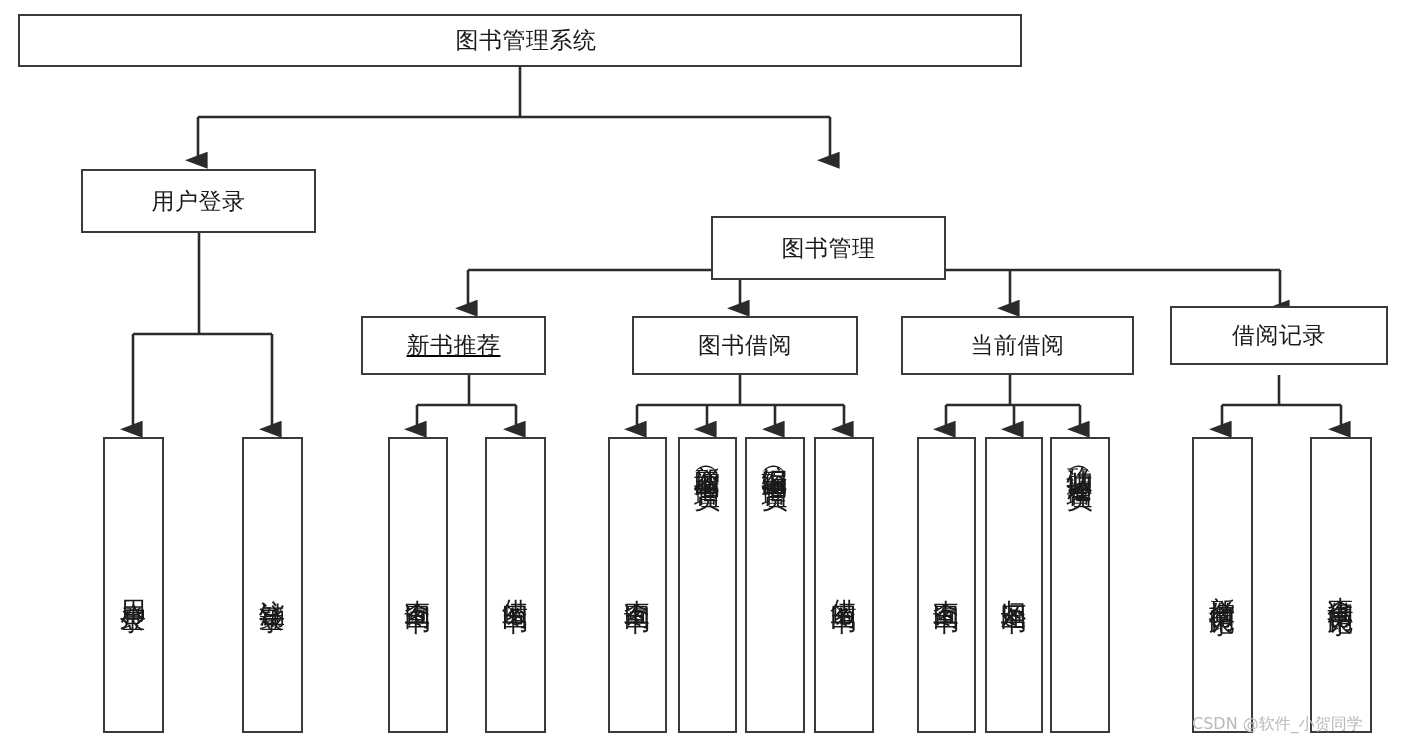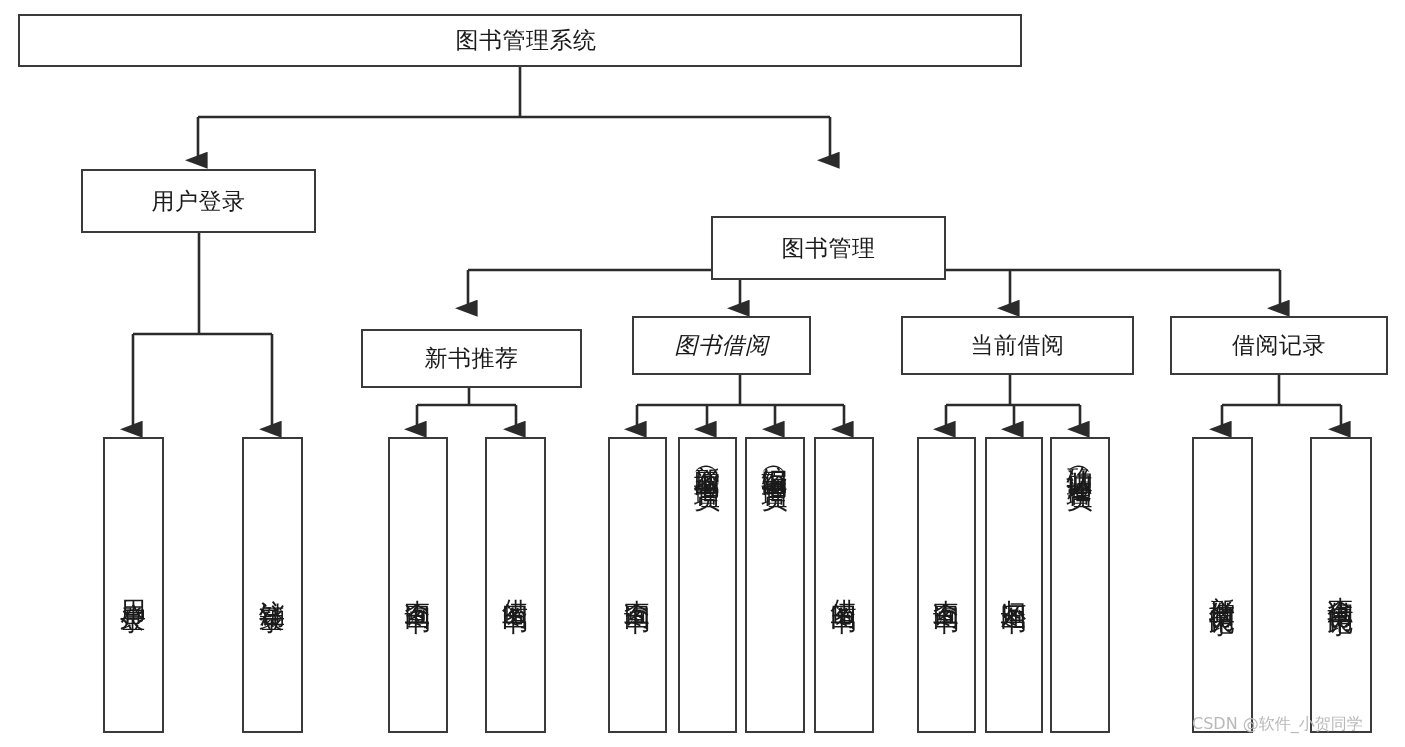--- a/index.html
+++ b/index.html
@@ -131,30 +131,30 @@
     <span class="node-label">图书管理系统</span>
   </div>
 
   <div class="node horizontal" style="left:81px; top:169px; width:235px; height:64px;">
     <span class="node-label">用户登录</span>
   </div>
   <div class="node horizontal" style="left:711px; top:169px; width:235px; height:64px;margin-top:47px;">
     <span class="node-label">图书管理</span>
   </div>
 
-  <div class="node horizontal" style="left:361px; top:329px; width:221px; height:59px;">
+  <div class="node horizontal" style="left:361px; top:316px; width:185px; height:59px;text-decoration:underline;">
     <span class="node-label">新书推荐</span>
   </div>
-  <div class="node horizontal" style="left:632px; top:316px; width:179px; height:59px;font-style:italic;">
+  <div class="node horizontal" style="left:632px; top:316px; width:226px; height:59px;">
     <span class="node-label">图书借阅</span>
   </div>
   <div class="node horizontal" style="left:901px; top:316px; width:233px; height:59px;">
     <span class="node-label">当前借阅</span>
   </div>
-  <div class="node horizontal" style="left:1170px; top:316px; width:218px; height:59px;">
+  <div class="node horizontal" style="left:1170px; top:306px; width:218px; height:59px;">
     <span class="node-label">借阅记录</span>
   </div>
 
   <div class="node vertical centered" style="left:103px; top:437px; width:61px; height:296px;">
     <span class="node-label">用户登录</span>
   </div>
   <div class="node vertical centered" style="left:242px; top:437px; width:61px; height:296px;">
     <span class="node-label">注销登录</span>
   </div>
 

